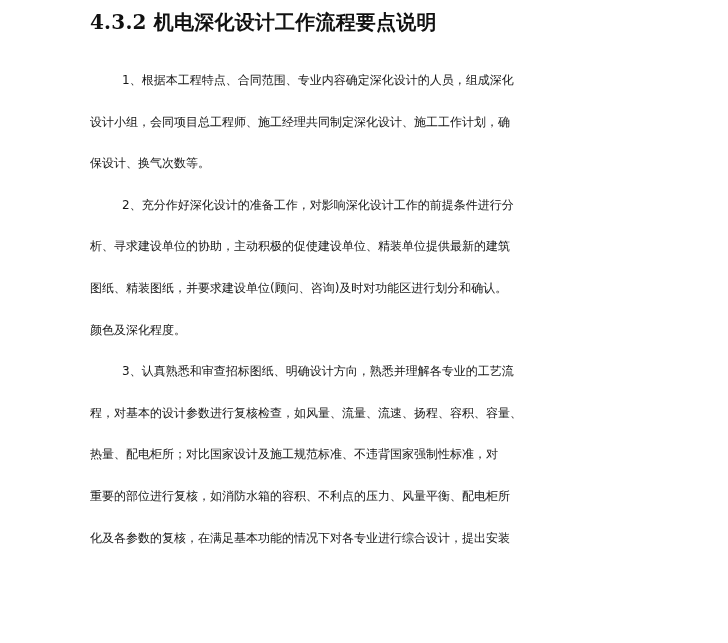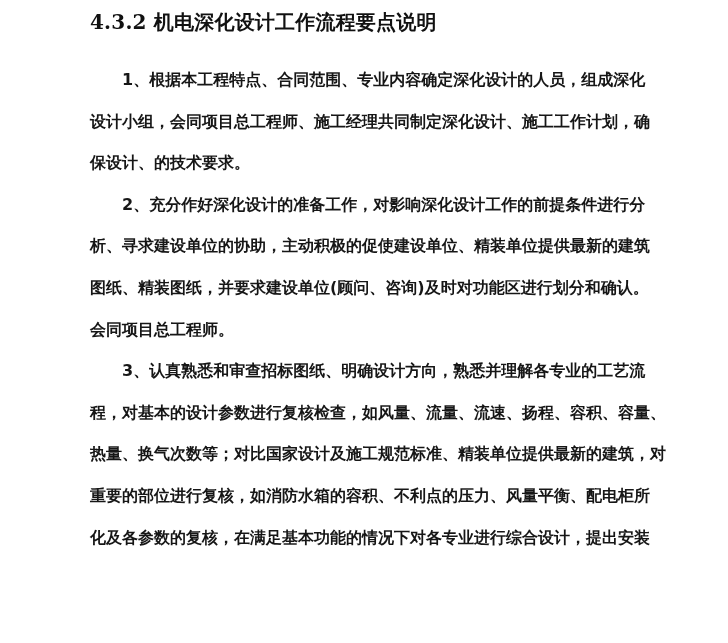--- a/index.html
+++ b/index.html
@@ -35,55 +35,54 @@
     }
     .body-text {
       position: absolute;
       left: 90px;
       top: 63px;
       width: 560px;
     }
     .line {
       height: 41.6px;
       line-height: 34px;
-      font-size: 16px;
+      font-size: 12px;
       white-space: nowrap;
       letter-spacing: 0px;
       color: #161616;
       font-family: "DejaVu Sans", "Liberation Sans", sans-serif;
-      font-weight: bold;
     }
     .line.indent {
       padding-left: 32px;
     }
   </style>
 </head>
 <body>
 
 <div class="page">
 
   <div class="title">4.3.2 机电深化设计工作流程要点说明</div>
 
   <div class="body-text">
 
     <div>
       <div class="line indent">1、根据本工程特点、合同范围、专业内容确定深化设计的人员，组成深化</div>
       <div class="line">设计小组，会同项目总工程师、施工经理共同制定深化设计、施工工作计划，确</div>
-      <div class="line">保设计、的技术要求。</div>
+      <div class="line">保设计、换气次数等。</div>
     </div>
 
     <div>
       <div class="line indent">2、充分作好深化设计的准备工作，对影响深化设计工作的前提条件进行分</div>
       <div class="line">析、寻求建设单位的协助，主动积极的促使建设单位、精装单位提供最新的建筑</div>
       <div class="line">图纸、精装图纸，并要求建设单位(顾问、咨询)及时对功能区进行划分和确认。</div>
-      <div class="line">会同项目总工程师。</div>
+      <div class="line">颜色及深化程度。</div>
     </div>
 
     <div>
       <div class="line indent">3、认真熟悉和审查招标图纸、明确设计方向，熟悉并理解各专业的工艺流</div>
       <div class="line">程，对基本的设计参数进行复核检查，如风量、流量、流速、扬程、容积、容量、</div>
-      <div class="line">热量、换气次数等；对比国家设计及施工规范标准、精装单位提供最新的建筑，对</div>
+      <div class="line">热量、配电柜所；对比国家设计及施工规范标准、不违背国家强制性标准，对</div>
       <div class="line">重要的部位进行复核，如消防水箱的容积、不利点的压力、风量平衡、配电柜所</div>
       <div class="line">化及各参数的复核，在满足基本功能的情况下对各专业进行综合设计，提出安装</div>
     </div>
 
   </div>
 </div>
 
 </body></html>

